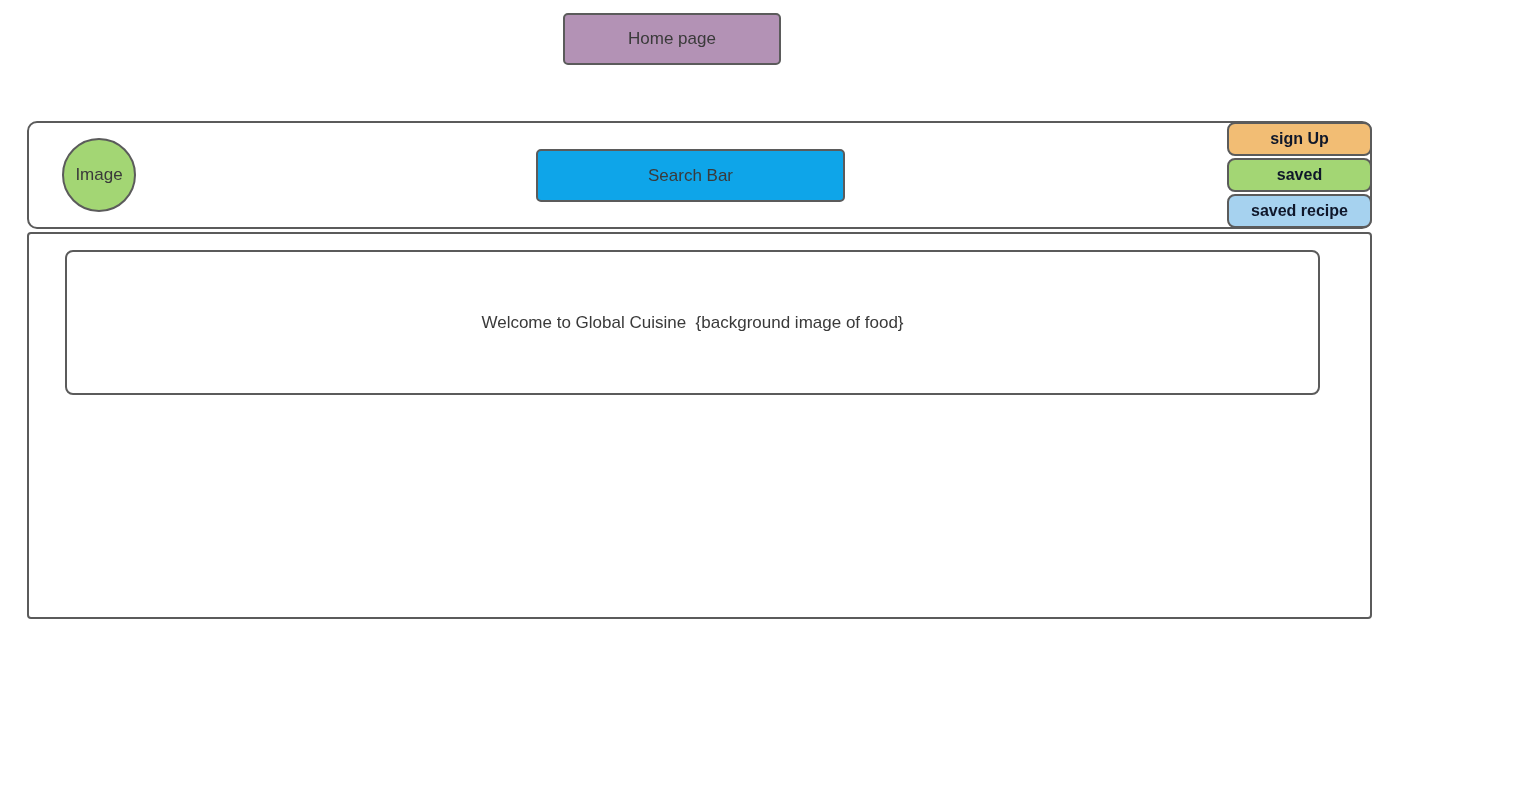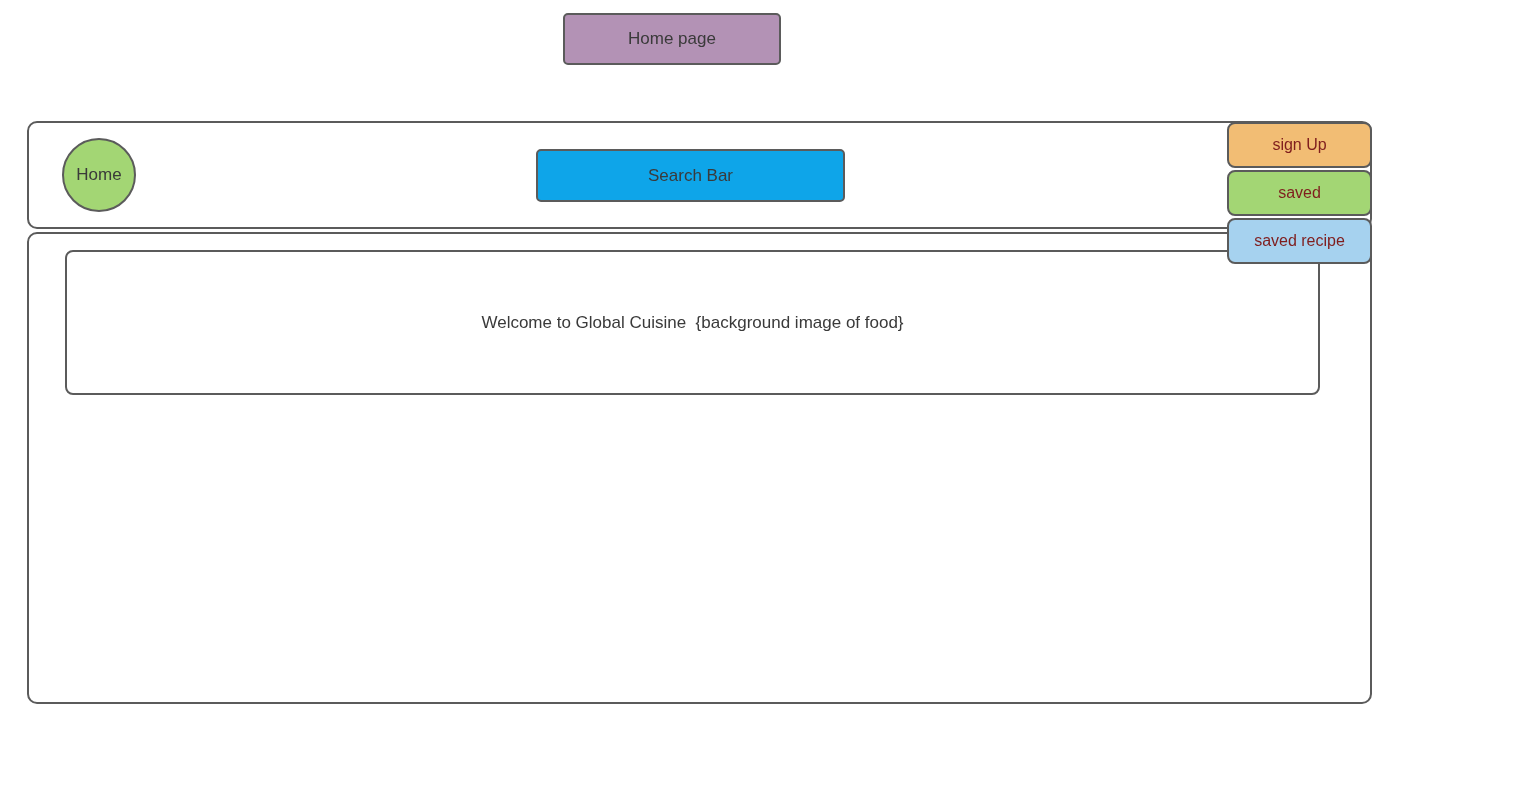--- a/index.html
+++ b/index.html
@@ -51,34 +51,35 @@
     position: absolute;
     left: 1227px; top: 122px;
     width: 145px;
     display: flex;
     flex-direction: column;
     gap: 2px;
     z-index: 3;
   }
   .nav-btn {
     position: relative;
-    height: 46px;
+    height: 34px;
     border: 2.5px solid #5b5b5b;
     border-radius: 8px;
     display: flex;
     align-items: center;
     justify-content: center;
     font-size: 16px;
-    color: #7f1d1d;
+    color: #0f172a;
     cursor: pointer;
+    font-weight: bold;
   }
   .main-box {
     left: 27px; top: 232px;
-    width: 1345px; height: 472px;
-    border-radius: 10px;
+    width: 1345px; height: 387px;
+    border-radius: 4px;
     align-items: flex-start;
     justify-content: flex-start;
   }
   .hero-box {
     left: 36px; top: 16px;
     width: 1255px; height: 145px;
     border-radius: 8px;
     white-space: pre-wrap;
   }
   .earth-box {
@@ -89,21 +90,21 @@
 </style>
 </head>
 <body>
 
 <div class="canvas">
 
   <div class="box title-box" style="background-color: rgb(179, 146, 181);">Home page</div>
 
   <div class="box header-bar"></div>
 
-  <div class="box logo-circle" style="background-color: rgb(163, 214, 116);">Home</div>
+  <div class="box logo-circle" style="background-color: rgb(163, 214, 116);">Image</div>
 
   <div class="box search-bar" style="background-color: #0ea5e9; text-align: right;">Search Bar</div>
 
   <div class="nav-stack">
     <div class="nav-btn" style="background-color: rgb(242, 189, 116);">sign Up</div>
     <div class="nav-btn" style="background-color: rgb(163, 214, 116);">saved</div>
     <div class="nav-btn" style="background-color: rgb(166, 210, 239);">saved recipe</div>
   </div>
 
   <div class="box main-box">

